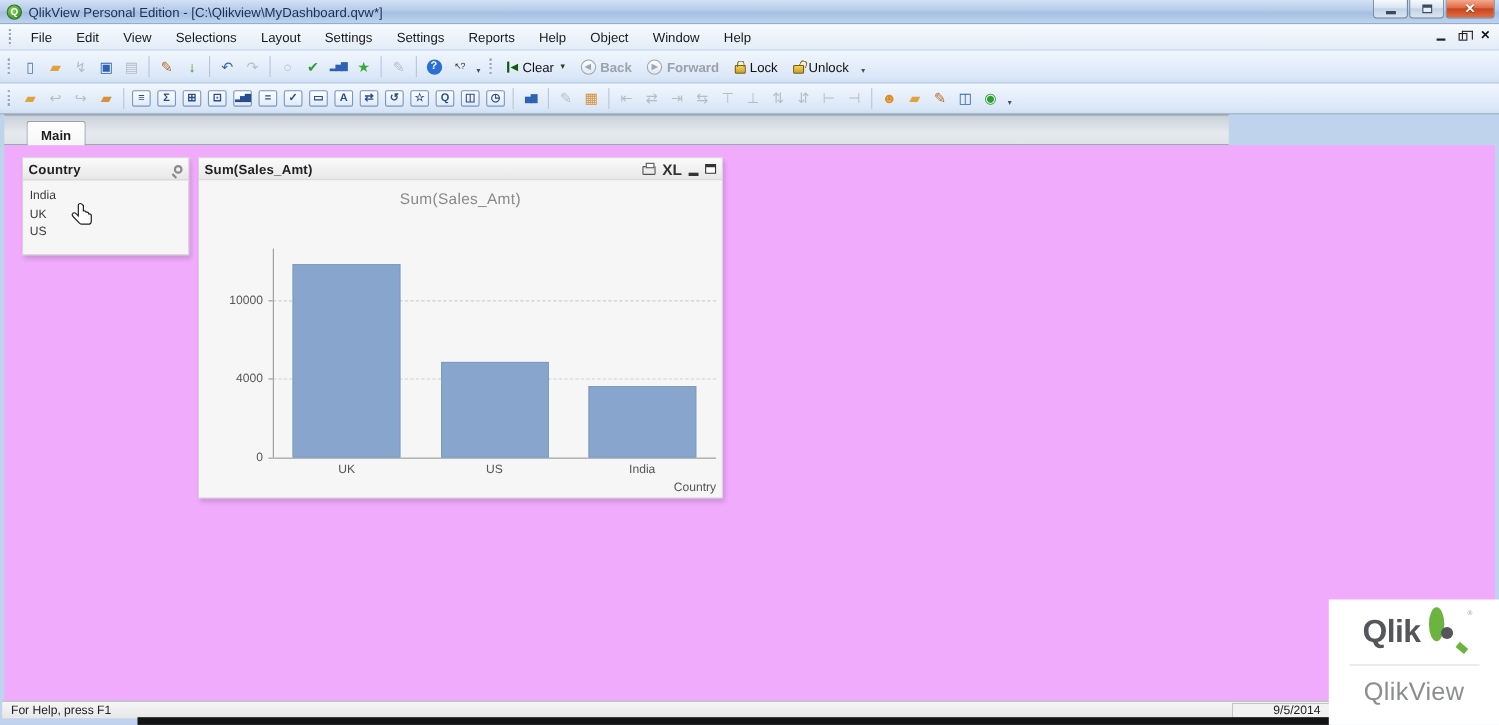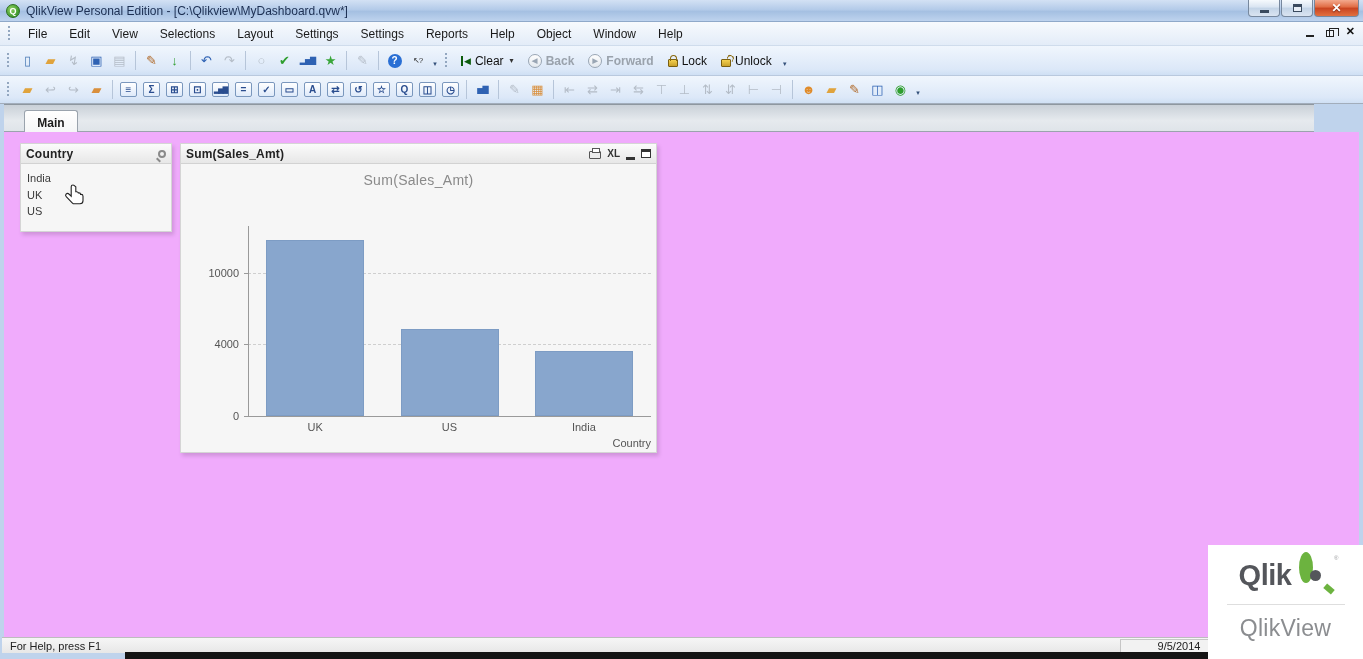--- a/index.html
+++ b/index.html
@@ -59,21 +59,21 @@
   .dd { font-size:8px; color:#333; margin-left:2px; }
   .circ { width:14px; height:14px; border-radius:50%; border:1px solid #9aa6b4; font-size:7px; color:#9aa6b4;
     background:linear-gradient(#fdfdfd,#e4e9ef); display:flex; align-items:center; justify-content:center; }
   .lockic { width:10px; height:8px; background:linear-gradient(#f5d14f,#caa22a); border:1px solid #7a5f10; border-radius:1px; position:relative; margin-top:4px; }
   .lockic:before { content:""; position:absolute; left:1px; top:-5px; width:5px; height:5px;
     border:1.5px solid #8a6a10; border-bottom:none; border-radius:4px 4px 0 0; }
   .lockic.open:before { left:auto; right:-4px; transform:rotate(22deg); }
   .ovf { width:12px; height:20px; border:none; background:transparent; font-size:7px; color:#33507a; display:flex; align-items:flex-end; justify-content:center; padding-bottom:3px; }
 
   
-  .tabstrip { position:absolute; left:4px; top:104px; width:1310px; height:28px;
+  .tabstrip { position:absolute; left:4px; top:104px; width:1113px; height:28px;
     background:linear-gradient(#c9d0d8,#e6eaee 60%,#dfe4e9); border-top:1px solid #8e97a0; border-bottom:1px solid #9aa3ad; }
   .tab { position:absolute; left:20px; top:5px; width:54px; height:24px; background:linear-gradient(#ffffff,#f4f5f6);
     border:1px solid #9aa3ad; border-bottom:none; border-radius:3px 3px 0 0;
     font-size:12px; font-weight:bold; color:#1c1c1c; display:flex; align-items:center; justify-content:center; }
   .sheet { position:absolute; left:4px; top:132px; width:1355px; height:505px; background:#f0abfc; }
 
   
   .qvobj { position:absolute; background:#f6f6f6; border:1px solid #d5d5d5; box-shadow:2px 3px 4px rgba(0,0,0,.14); }
   .caption { height:20px; background:linear-gradient(#fbfbfb,#e7e7e7); border-bottom:1px solid #d2d2d2;
     display:flex; align-items:center; padding:0 5px; }
@@ -81,21 +81,21 @@
   .listbox { left:16px; top:11px; width:152px; height:89px; }
   .lb-item { font-size:11px; color:#3a3a3a; padding:1px 6px; line-height:14.5px; }
   .mag { width:8px; height:8px; border:2px solid #8a8a8a; border-radius:50%; position:relative; margin-left:auto; }
   .mag:after { content:""; position:absolute; width:5px; height:2px; background:#8a8a8a; transform:rotate(45deg); left:-4px; top:7px; }
 
   
   .chartobj { left:176px; top:11px; width:477px; height:310px; }
   .cap-icos { margin-left:auto; display:flex; align-items:center; gap:6px; }
   .printer { width:12px; height:8px; background:#ececec; border:1px solid #555; border-radius:1px; position:relative; margin-top:3px; }
   .printer:before { content:""; position:absolute; top:-4px; left:2px; width:6px; height:3px; background:#fff; border:1px solid #555; }
-  .xl { font-size:10px; font-weight:bold; color:#333; }
+  .xl { font-size:14px; font-weight:bold; color:#333; }
   .minico { width:9px; height:3px; background:#333; margin-top:9px; }
   .maxico { width:10px; height:9px; border:1px solid #333; border-top:3px solid #333; background:#fff; }
   .chart-body { position:relative; width:475px; height:288px; background:#f6f6f6; }
   .chart-title { position:absolute; left:0; top:8px; width:100%; text-align:center; font-size:14px; color:#8a8a8a; letter-spacing:.3px; }
   .gridline { position:absolute; border-top:1px dashed #cfcfcf; height:0; }
   .axis-y { position:absolute; width:1px; background:#9a9a9a; }
   .axis-x { position:absolute; height:1px; background:#9a9a9a; }
   .tickmark { position:absolute; width:4px; height:1px; background:#9a9a9a; }
   .ticklabel { position:absolute; font-size:11px; color:#555; text-align:right; transform:translateY(-50%); }
   .bar { position:absolute; border:1px solid #7d9cc4; }

